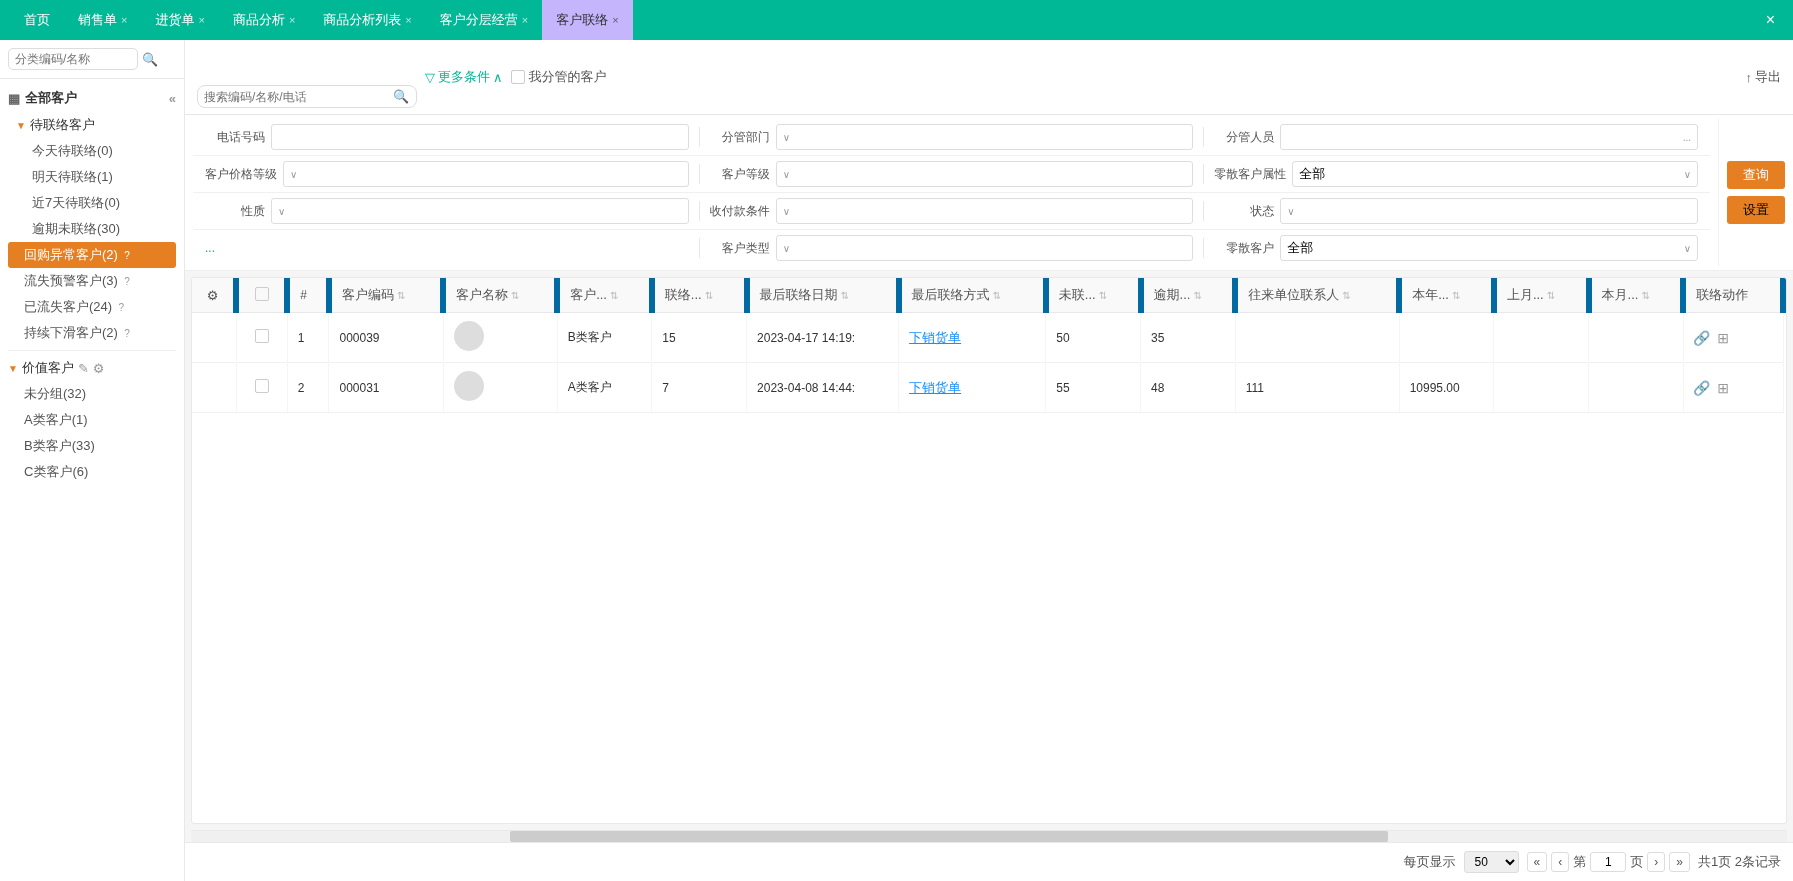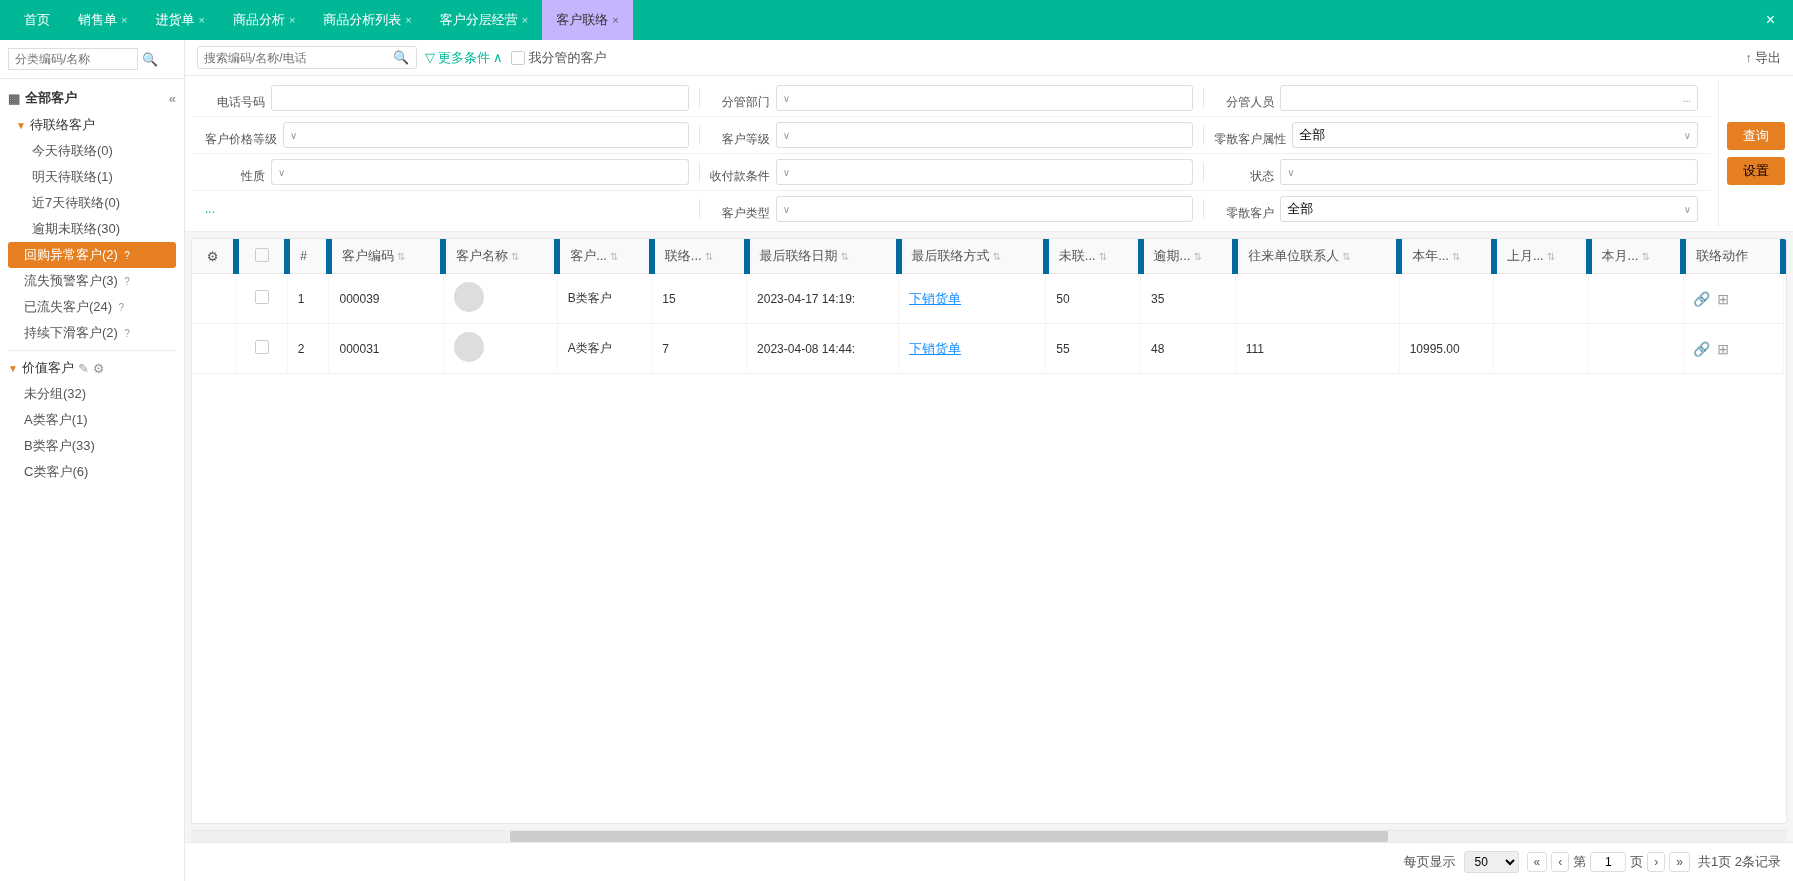--- a/index.html
+++ b/index.html
@@ -58,21 +58,21 @@
     }
     .sidebar-search {
       padding: 8px;
       border-bottom: 1px solid #e8e8e8;
       display: flex;
       align-items: center;
       gap: 4px;
     }
     .sidebar-search input {
       border: 1px solid #ddd;
-      border-radius: 0;
+      border-radius: 5px;
       padding: 3px 6px;
       width: 130px;
       font-size: 12px;
       outline: none;
     }
     .sidebar-search .search-icon {
       cursor: pointer;
       color: #999;
     }
     .sidebar-tree {
@@ -164,23 +164,24 @@
       padding: 6px 12px;
       border-bottom: 1px solid #e8e8e8;
       display: flex;
       align-items: center;
       gap: 8px;
     }
     .filter-bar .search-input-wrap {
       display: flex;
       align-items: center;
       border: 1px solid #ddd;
-      border-radius: 3px;
+      border-radius: 8px;
       padding: 3px 6px;
       width: 220px;
+      margin-top: 39px;
     }
     .filter-bar .search-input-wrap input {
       border: none;
       outline: none;
       font-size: 12px;
       width: 190px;
     }
     .more-conditions {
       display: flex;
       align-items: center;
@@ -208,21 +209,21 @@
     .filter-row {
       display: flex;
       align-items: center;
       padding: 5px 12px;
       gap: 10px;
       border-bottom: 1px solid #f0f0f0;
     }
     .filter-row:last-child { border-bottom: none; }
     .filter-field {
       display: flex;
-      align-items: flex-end;
+      align-items: center;
       flex: 1;
       gap: 6px;
     }
     .filter-label {
       color: #555;
       white-space: nowrap;
       font-size: 12px;
       min-width: 60px;
       text-align: right;
     }

